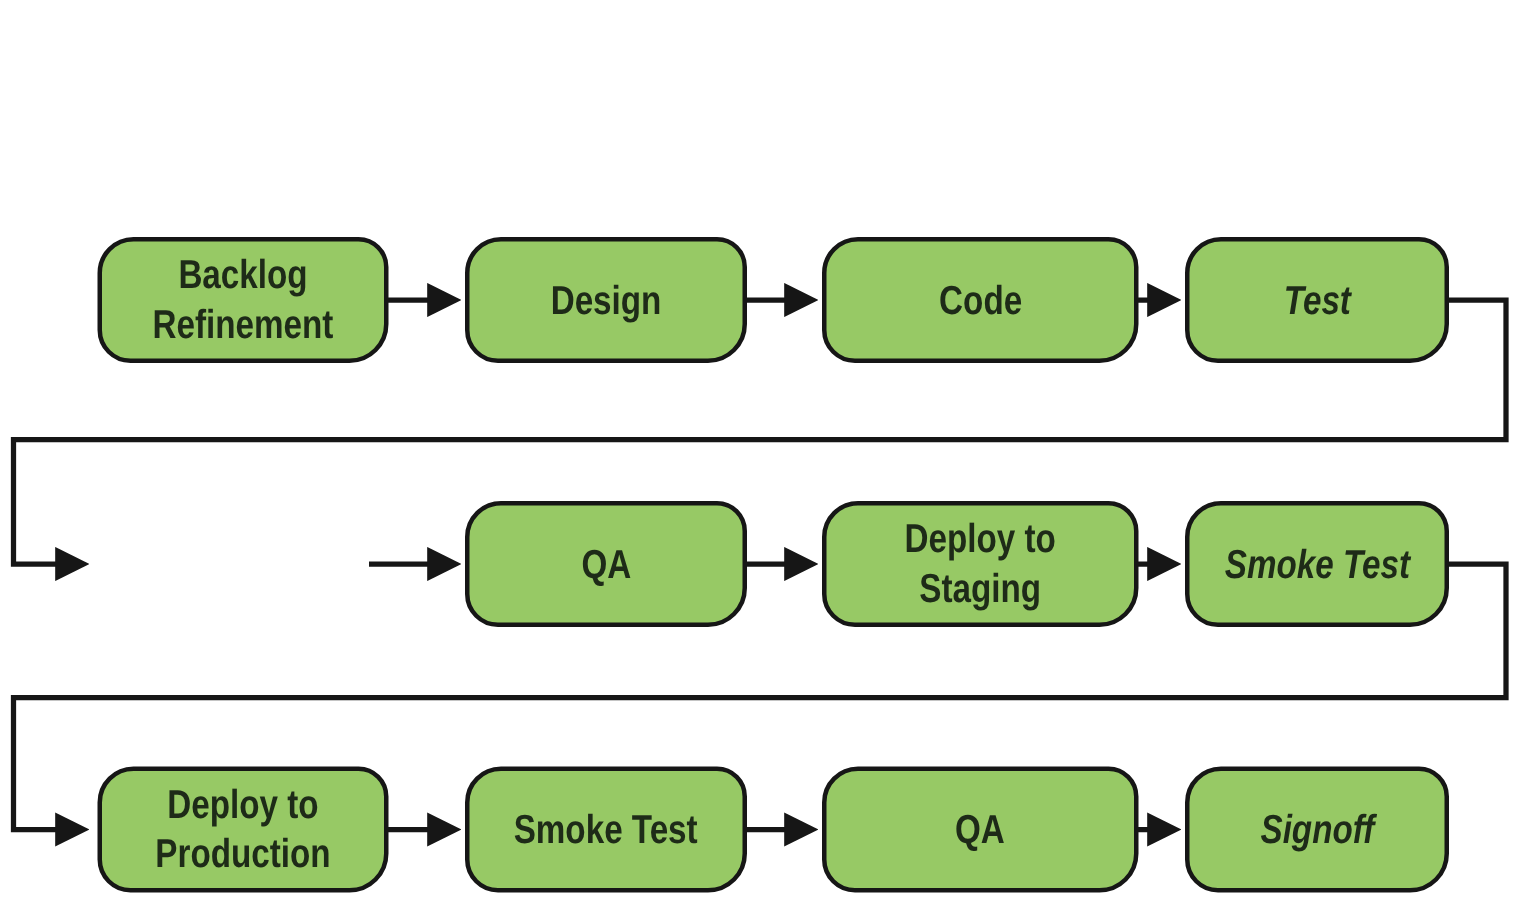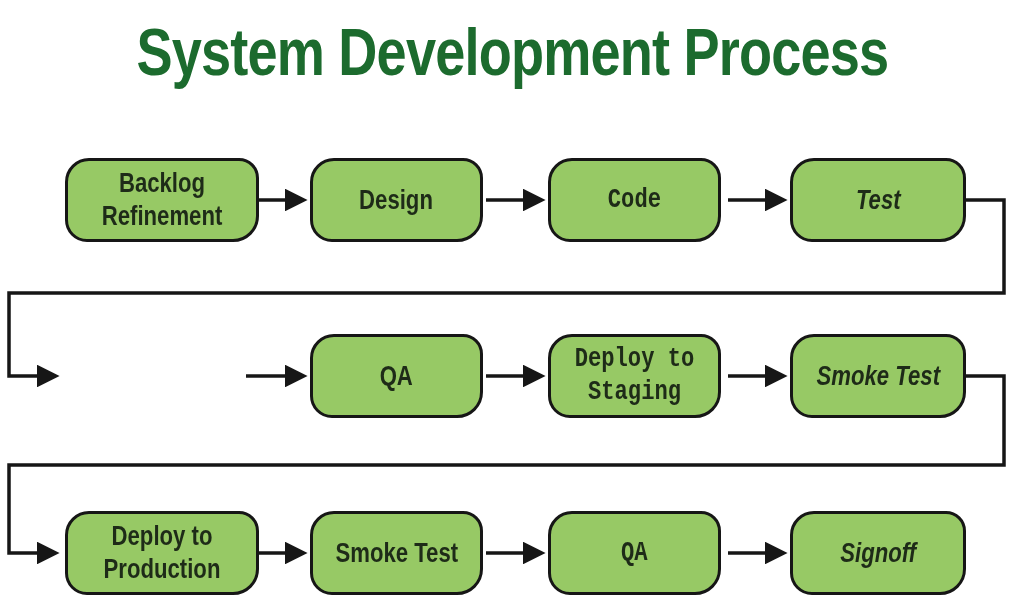--- a/index.html
+++ b/index.html
@@ -41,36 +41,33 @@
     font-size: 27px; font-weight: bold;
     line-height: 1.22;
     color: #1e2b18;
     transform: scaleX(0.82);
     transform-origin: center;
     padding: 0 4px;
   }
 
   
   .c1 { left: 65px;  width: 194px; }
-  .c2 { left: 310px; width: 173px; }
-  .c3 { left: 548px; width: 173px; font-family: Liberation Mono, monospace; }
+  .c2 { left: 310px; width: 188px; }
+  .c3 { left: 548px; width: 211px; }
   .c4 { left: 790px; width: 176px; font-style: italic; }
   
   .r1 { top: 158px; height: 84px; }
   .r2 { top: 334px; height: 84px; }
   .r3 { top: 511px; height: 84px; }
 </style>
 </head>
 <body>
 
 <div class="canvas">
 
-  <h1 class="title">
-    <span>System Development Process</span>
-  </h1>
 
   <svg class="wires" width="1024" height="602" viewBox="0 0 1024 602" fill="none" xmlns="http://www.w3.org/2000/svg">
     <defs>
       <marker id="ah" viewBox="0 0 10 10" refX="8" refY="5" markerWidth="6.5" markerHeight="6.5" orient="auto-start-reverse">
         <path d="M0,0 L10,5 L0,10 z" fill="#161616"></path>
       </marker>
     </defs>
 
     <line x1="246" y1="200" x2="303" y2="200" stroke="#161616" stroke-width="3.5" marker-end="url(#ah)"></line>
     <line x1="486" y1="200" x2="541" y2="200" stroke="#161616" stroke-width="3.5" marker-end="url(#ah)"></line>

